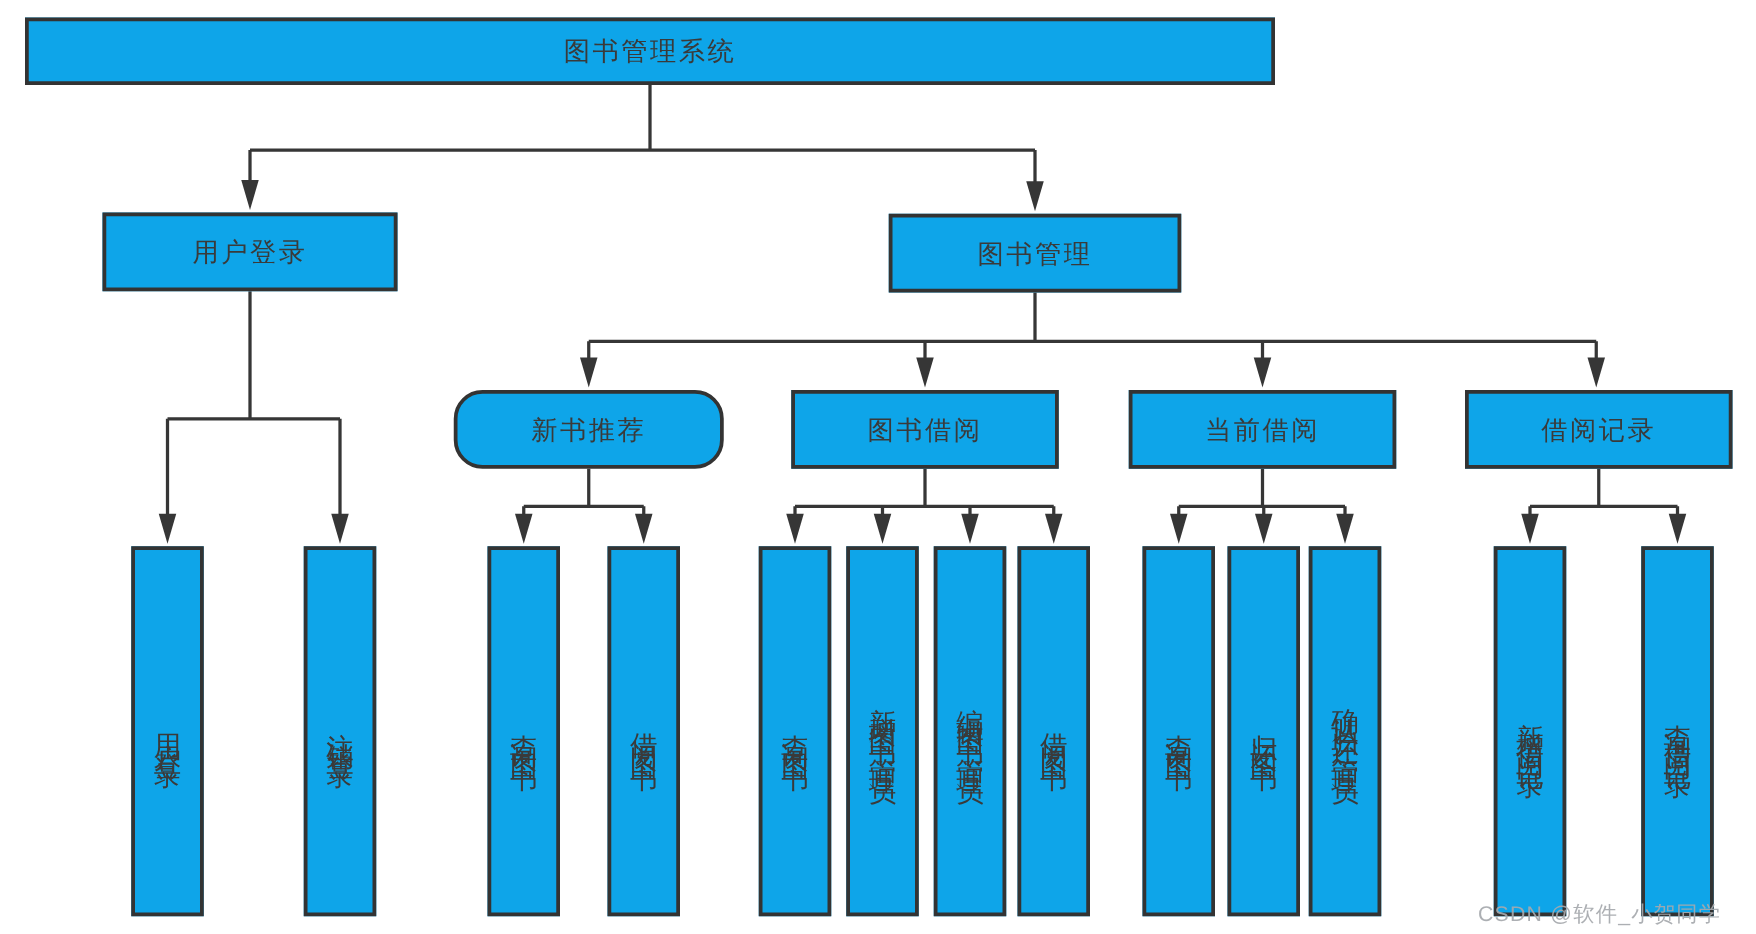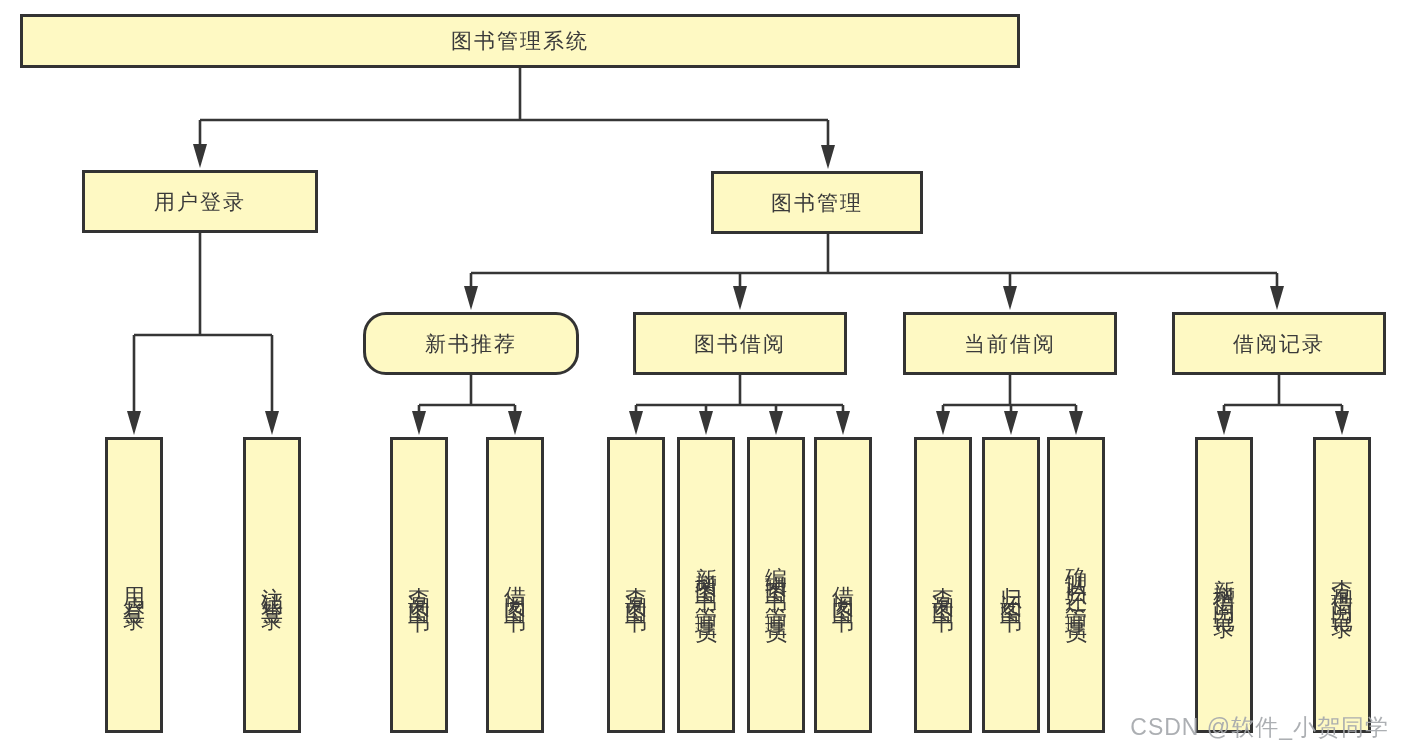--- a/index.html
+++ b/index.html
@@ -21,56 +21,56 @@
   .connectors{
     position:absolute;left:0;top:0;width:1405px;height:747px;
     pointer-events:none;
   }
   .connectors path{stroke:var(--line);stroke-width:2.6;fill:none;}
   .connectors polygon{fill:var(--line);stroke:none;}
   .node{
     position:absolute;
     box-sizing:border-box;
     border:3px solid var(--border);
-    background:#fef9c3;
+    background:#0ea5e9;
     display:flex;align-items:center;justify-content:center;
   }
   .hbox span{
     font-size:21px;
     letter-spacing:2px;
     color:var(--text);
     white-space:nowrap;
   }
   .vbox span{
     writing-mode:vertical-rl;
     text-orientation:mixed;
     font-size:22px;
     letter-spacing:8px;
     line-height:1;
     color:var(--text);
     white-space:nowrap;
   }
   
   .n-root{left:20px;top:14px;width:1000px;height:54px;}
   .n-user-login{left:82px;top:170px;width:236px;height:63px;}
-  .n-book-mgmt{left:711px;top:171px;width:212px;height:63px;text-align:right;}
+  .n-book-mgmt{left:711px;top:171px;width:234px;height:63px;text-align:right;}
   .n-new-book{left:363px;top:312px;width:216px;height:63px;border-radius:23px;}
   .n-book-borrow{left:633px;top:312px;width:214px;height:63px;}
   .n-cur-borrow{left:903px;top:312px;width:214px;height:63px;}
   .n-borrow-rec{left:1172px;top:312px;width:214px;height:63px;}
   .leaf{top:437px;width:58px;height:296px;}
   .l-a1{left:105px;} .l-a2{left:243px;}
   .l-b1{left:390px;} .l-b2{left:486px;}
   .l-c1{left:607px;} .l-c2{left:677px;} .l-c3{left:747px;} .l-c4{left:814px;}
   .l-d1{left:914px;} .l-d2{left:982px;} .l-d3{left:1047px;}
   .l-e1{left:1195px;} .l-e2{left:1313px;}
   .watermark{
     position:absolute;
-    right:16px;bottom:4px;
-    font-size:23px;
+    right:28px;bottom:4px;
+    font-size:17px;
     letter-spacing:1px;
     color:var(--watermark);
     opacity:.92;
     pointer-events:none;
   }
 </style>
 </head>
 <body>
 
 <div class="stage">

